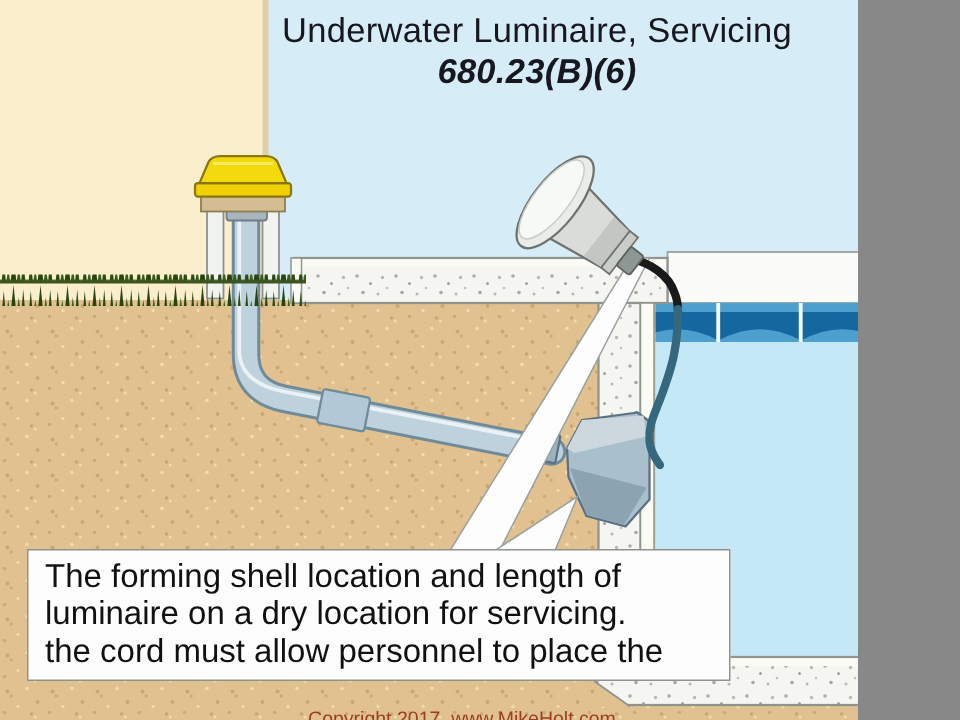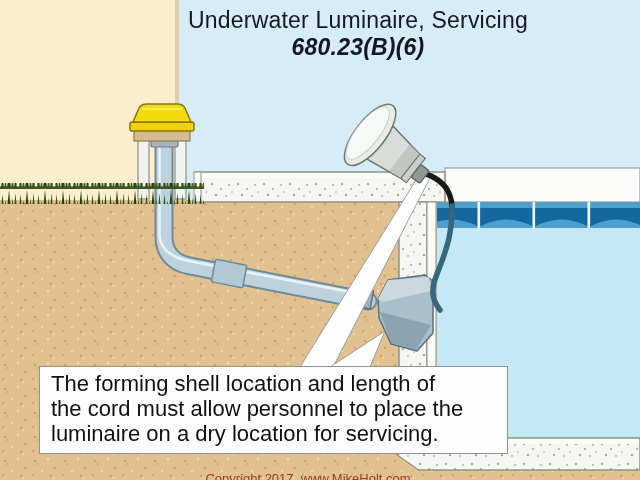--- a/index.html
+++ b/index.html
@@ -1,29 +1,29 @@
 <!DOCTYPE html>
 <html><head>
 <meta charset="utf-8">
 <style>
   html,body{margin:0;padding:0;background:#888;}
   .stage{
-    position:relative;width:640px;height:480px;overflow:hidden;
+    position:relative;width:572px;height:480px;overflow:hidden;
     font-family:"Liberation Sans","DejaVu Sans",sans-serif;
     background:#d6edf8;
   }
   .stage svg{position:absolute;left:0;top:0;}
   .slide-title{
     position:absolute;left:158px;top:7px;width:400px;
     text-align:center;color:#17171f;font-size:23px;line-height:27px;
     letter-spacing:0.2px;
   }
   .slide-title .code{font-style:italic;font-weight:bold;}
   .callout-box{
-    position:absolute;left:39px;top:366px;width:456px;height:82px;
+    position:absolute;left:18px;top:366px;width:456px;height:82px;
     background:#fdfdfd;border:1px solid #8f938f;
     padding:4px 0 0 11px;color:#111;
     font-size:22px;line-height:25px;
   }
   .callout-box div{white-space:nowrap;}
   .copyright{
     position:absolute;left:158px;top:471px;width:300px;
     text-align:center;color:#9a3e26;font-size:13px;
   }
 </style>
@@ -152,19 +152,19 @@
     <path d="M452,206 C452,236 446,249 442,261 C437,275 432,283 433,294 C433.5,302 438,307 440,310" fill="none" stroke="#35687c" stroke-width="5.5" stroke-linecap="round"></path>
   </svg>
 
   <div class="slide-title">
     <div>Underwater Luminaire, Servicing</div>
     <div class="code">680.23(B)(6)</div>
   </div>
 
   <div class="callout-box">
     <div>The forming shell location and length of</div>
+    <div>luminaire on a dry location for servicing.</div>
     <div>the cord must allow personnel to place the</div>
-    <div>luminaire on a dry location for servicing.</div>
   </div>
 
   <div class="copyright">Copyright 2017, www.MikeHolt.com</div>
 
 </div>
 
 </body></html>

